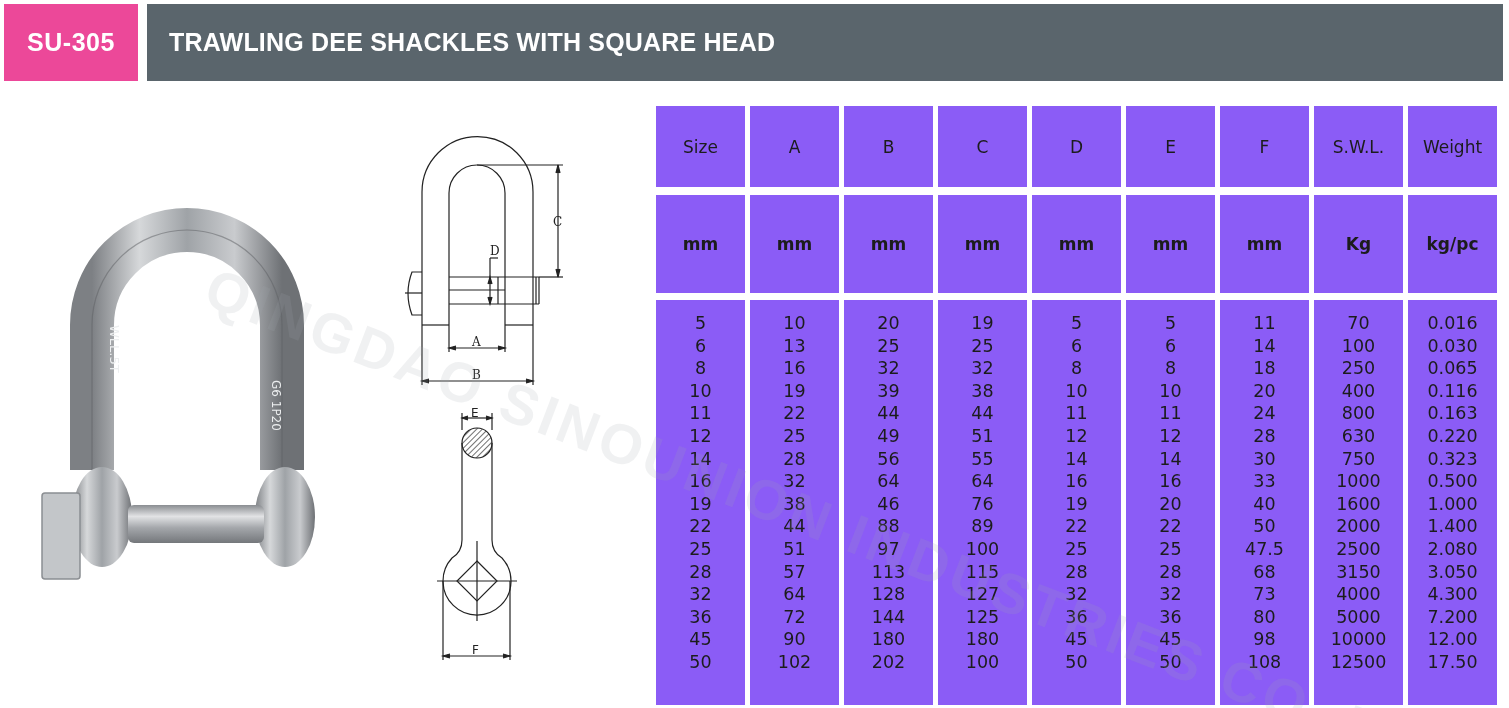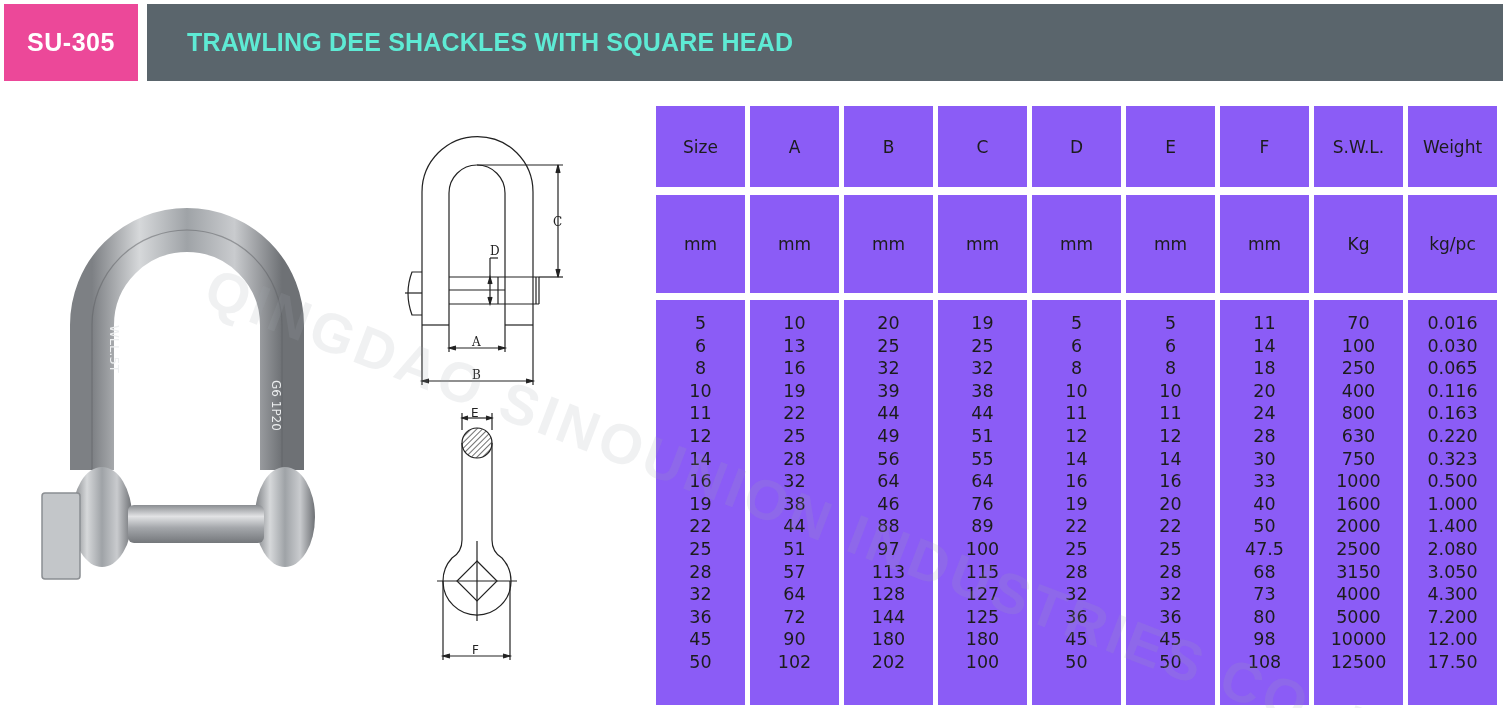--- a/index.html
+++ b/index.html
@@ -8,38 +8,38 @@
 
     .code-box {
       position: absolute; left: 4px; top: 4px; width: 134px; height: 77px;
       background: #ec4899; color: #ffffff;
       display: flex; align-items: center; justify-content: center;
       font-family: "Liberation Sans", sans-serif; font-weight: bold; font-size: 25px;
       letter-spacing: 0.5px;
     }
     .title-bar {
       position: absolute; left: 147px; top: 4px; width: 1356px; height: 77px;
-      background: #5a656c; color: #5eead4;
-      display: flex; align-items: center; padding-left: 40px;
+      background: #5a656c; color: #ffffff;
+      display: flex; align-items: center; padding-left: 22px;
       font-family: "Liberation Sans", sans-serif; font-weight: bold; font-size: 25px;
       letter-spacing: 0.2px;
     }
 
     .photo { position: absolute; left: 30px; top: 195px; width: 320px; height: 410px; }
     .drawing { position: absolute; left: 395px; top: 125px; width: 190px; height: 545px; }
 
     .spec-table { position: absolute; left: 656px; top: 106px; }
     .col { position: absolute; top: 0; width: 89px; }
     .cell {
       position: absolute; left: 0; width: 89px; background: #8b5cf6;
       display: flex; align-items: center; justify-content: center;
       font-family: "DejaVu Sans", sans-serif; font-size: 17px; color: #1c1c1c;
     }
     .cell.head { top: 0; height: 81px; }
-    .cell.unit { top: 89px; height: 98px; }
+    .cell.unit { top: 89px; height: 98px; font-weight: bold; }
     .cell.data {
       top: 194px; height: 405px; display: block; padding-top: 12px; text-align: center;
       font-size: 17.5px; line-height: 22.6px;
     }
     .cell.data span { display: block; }
 
     .watermark {
       position: absolute; left: 220px; top: 255px;
       font-family: "Liberation Sans", sans-serif; font-size: 56px; font-weight: bold;
       color: rgba(160,165,175,0.16); white-space: nowrap;

